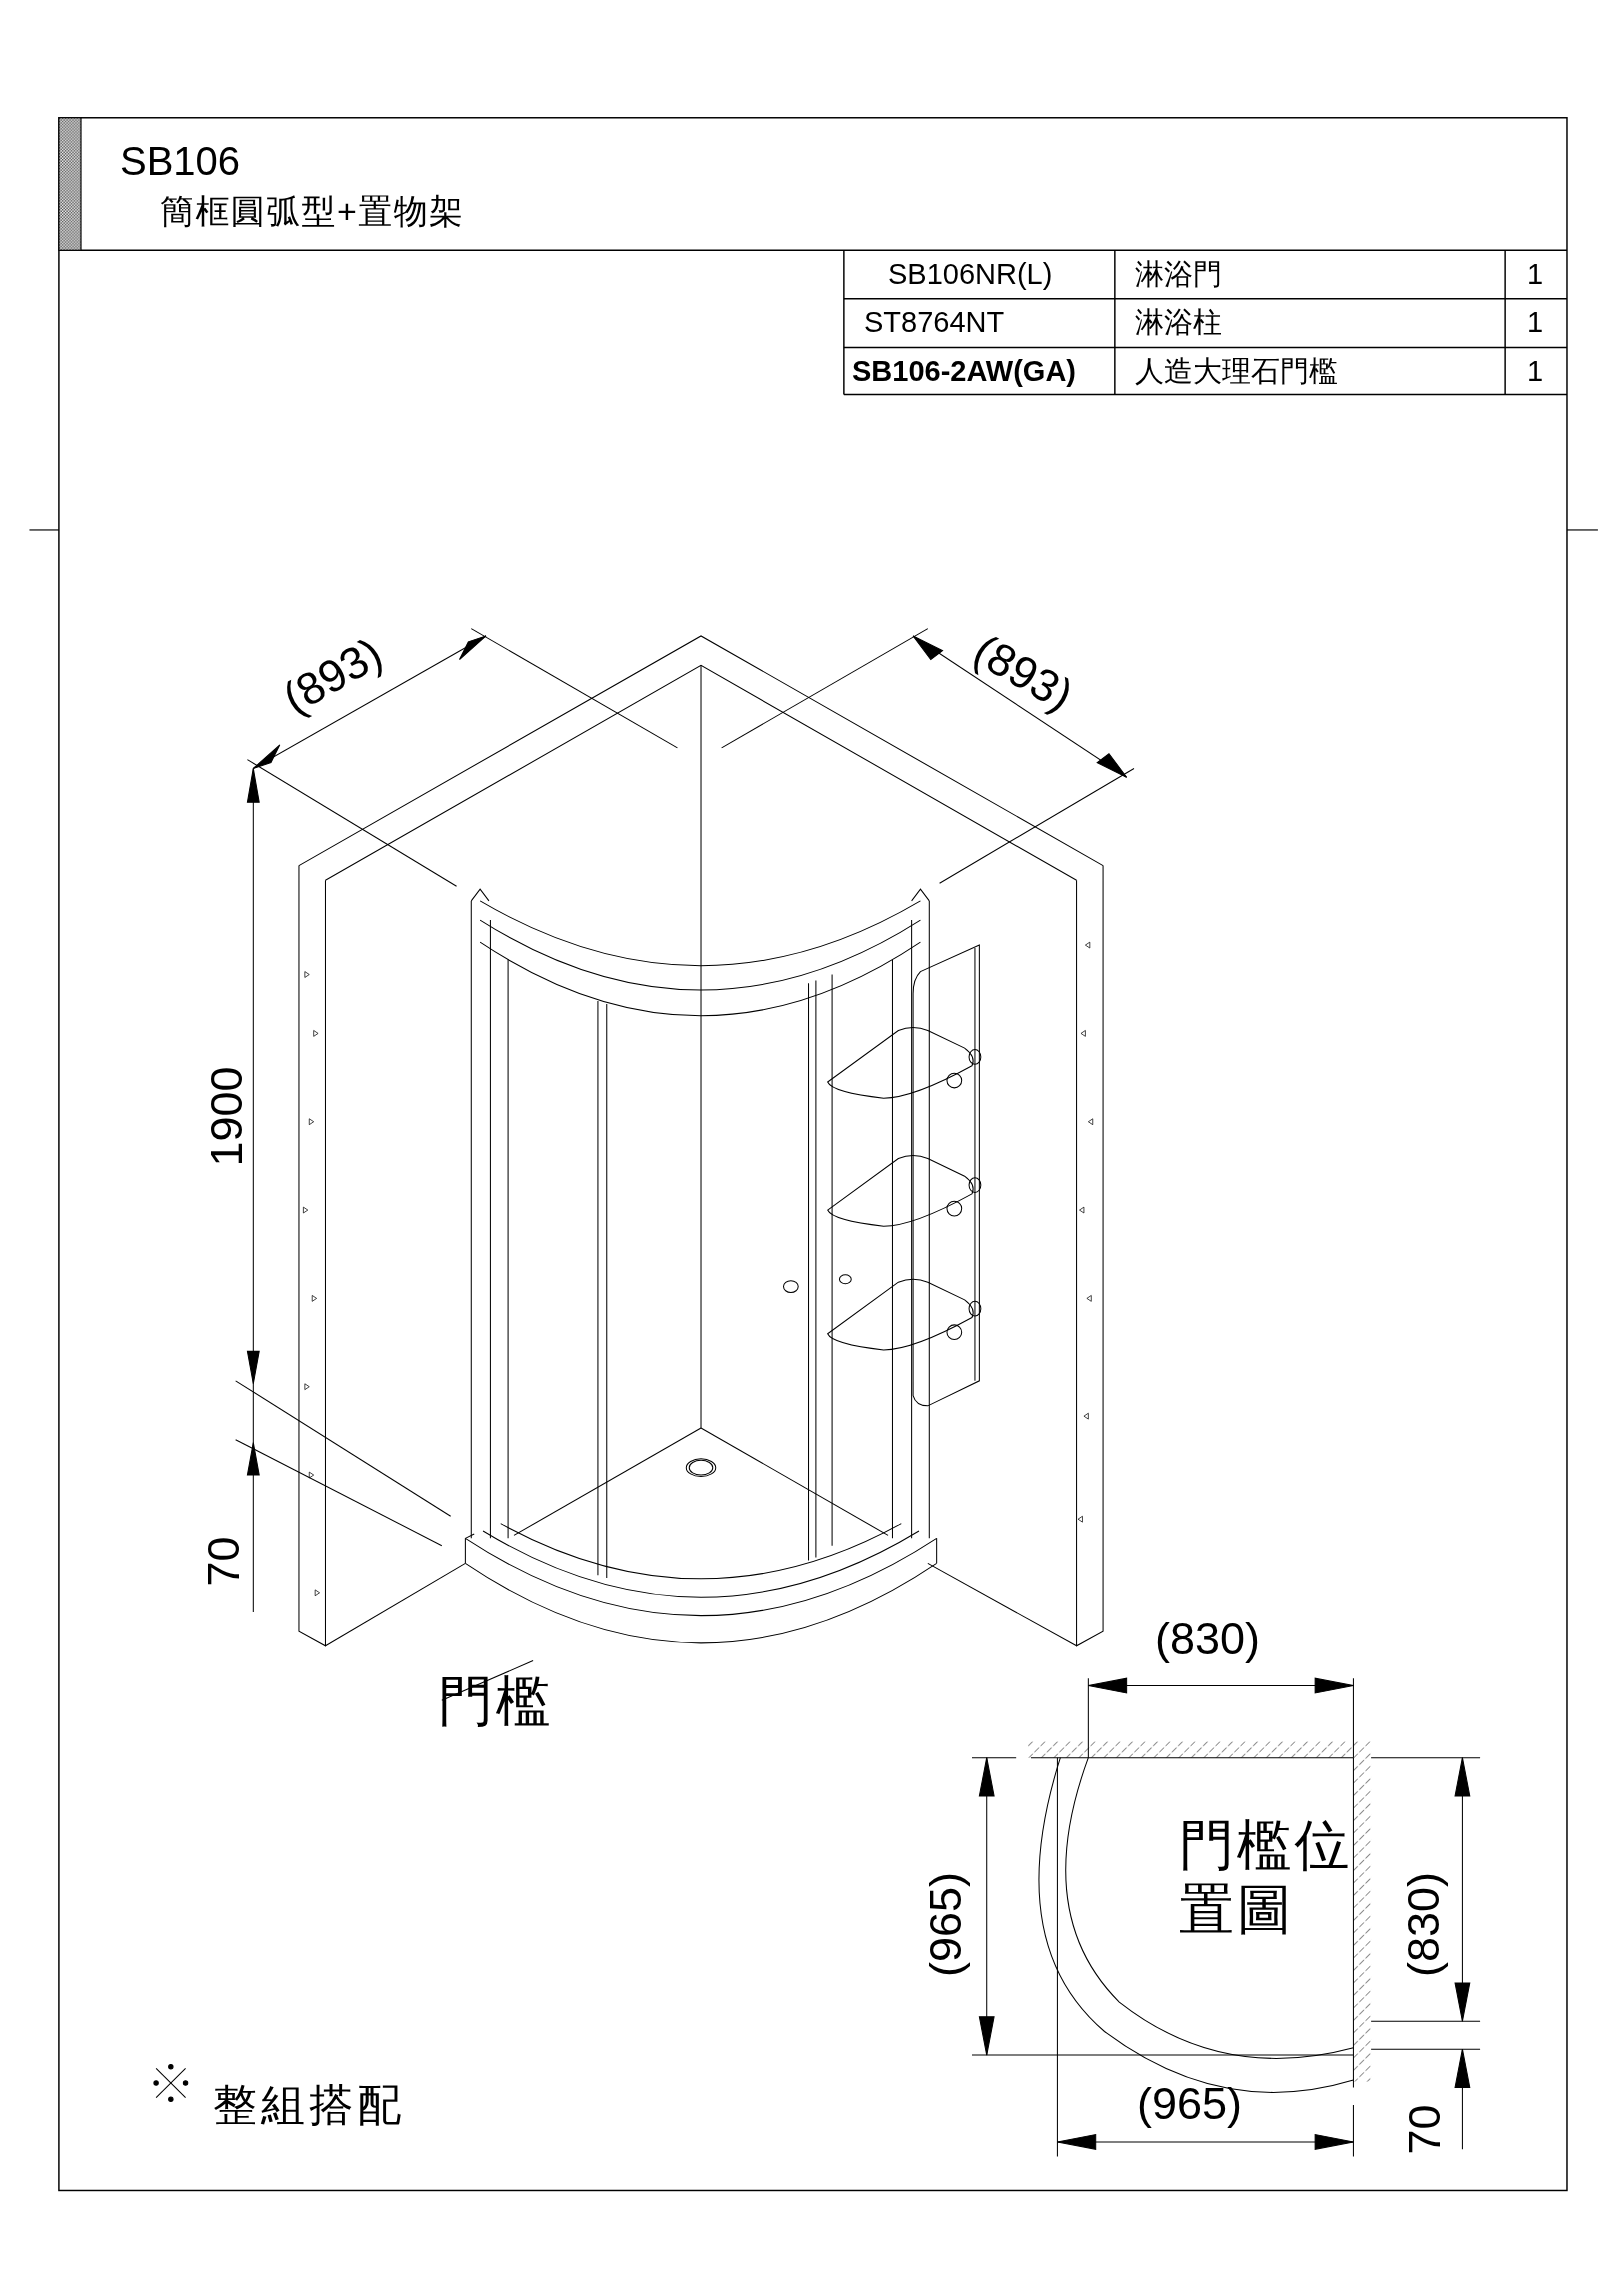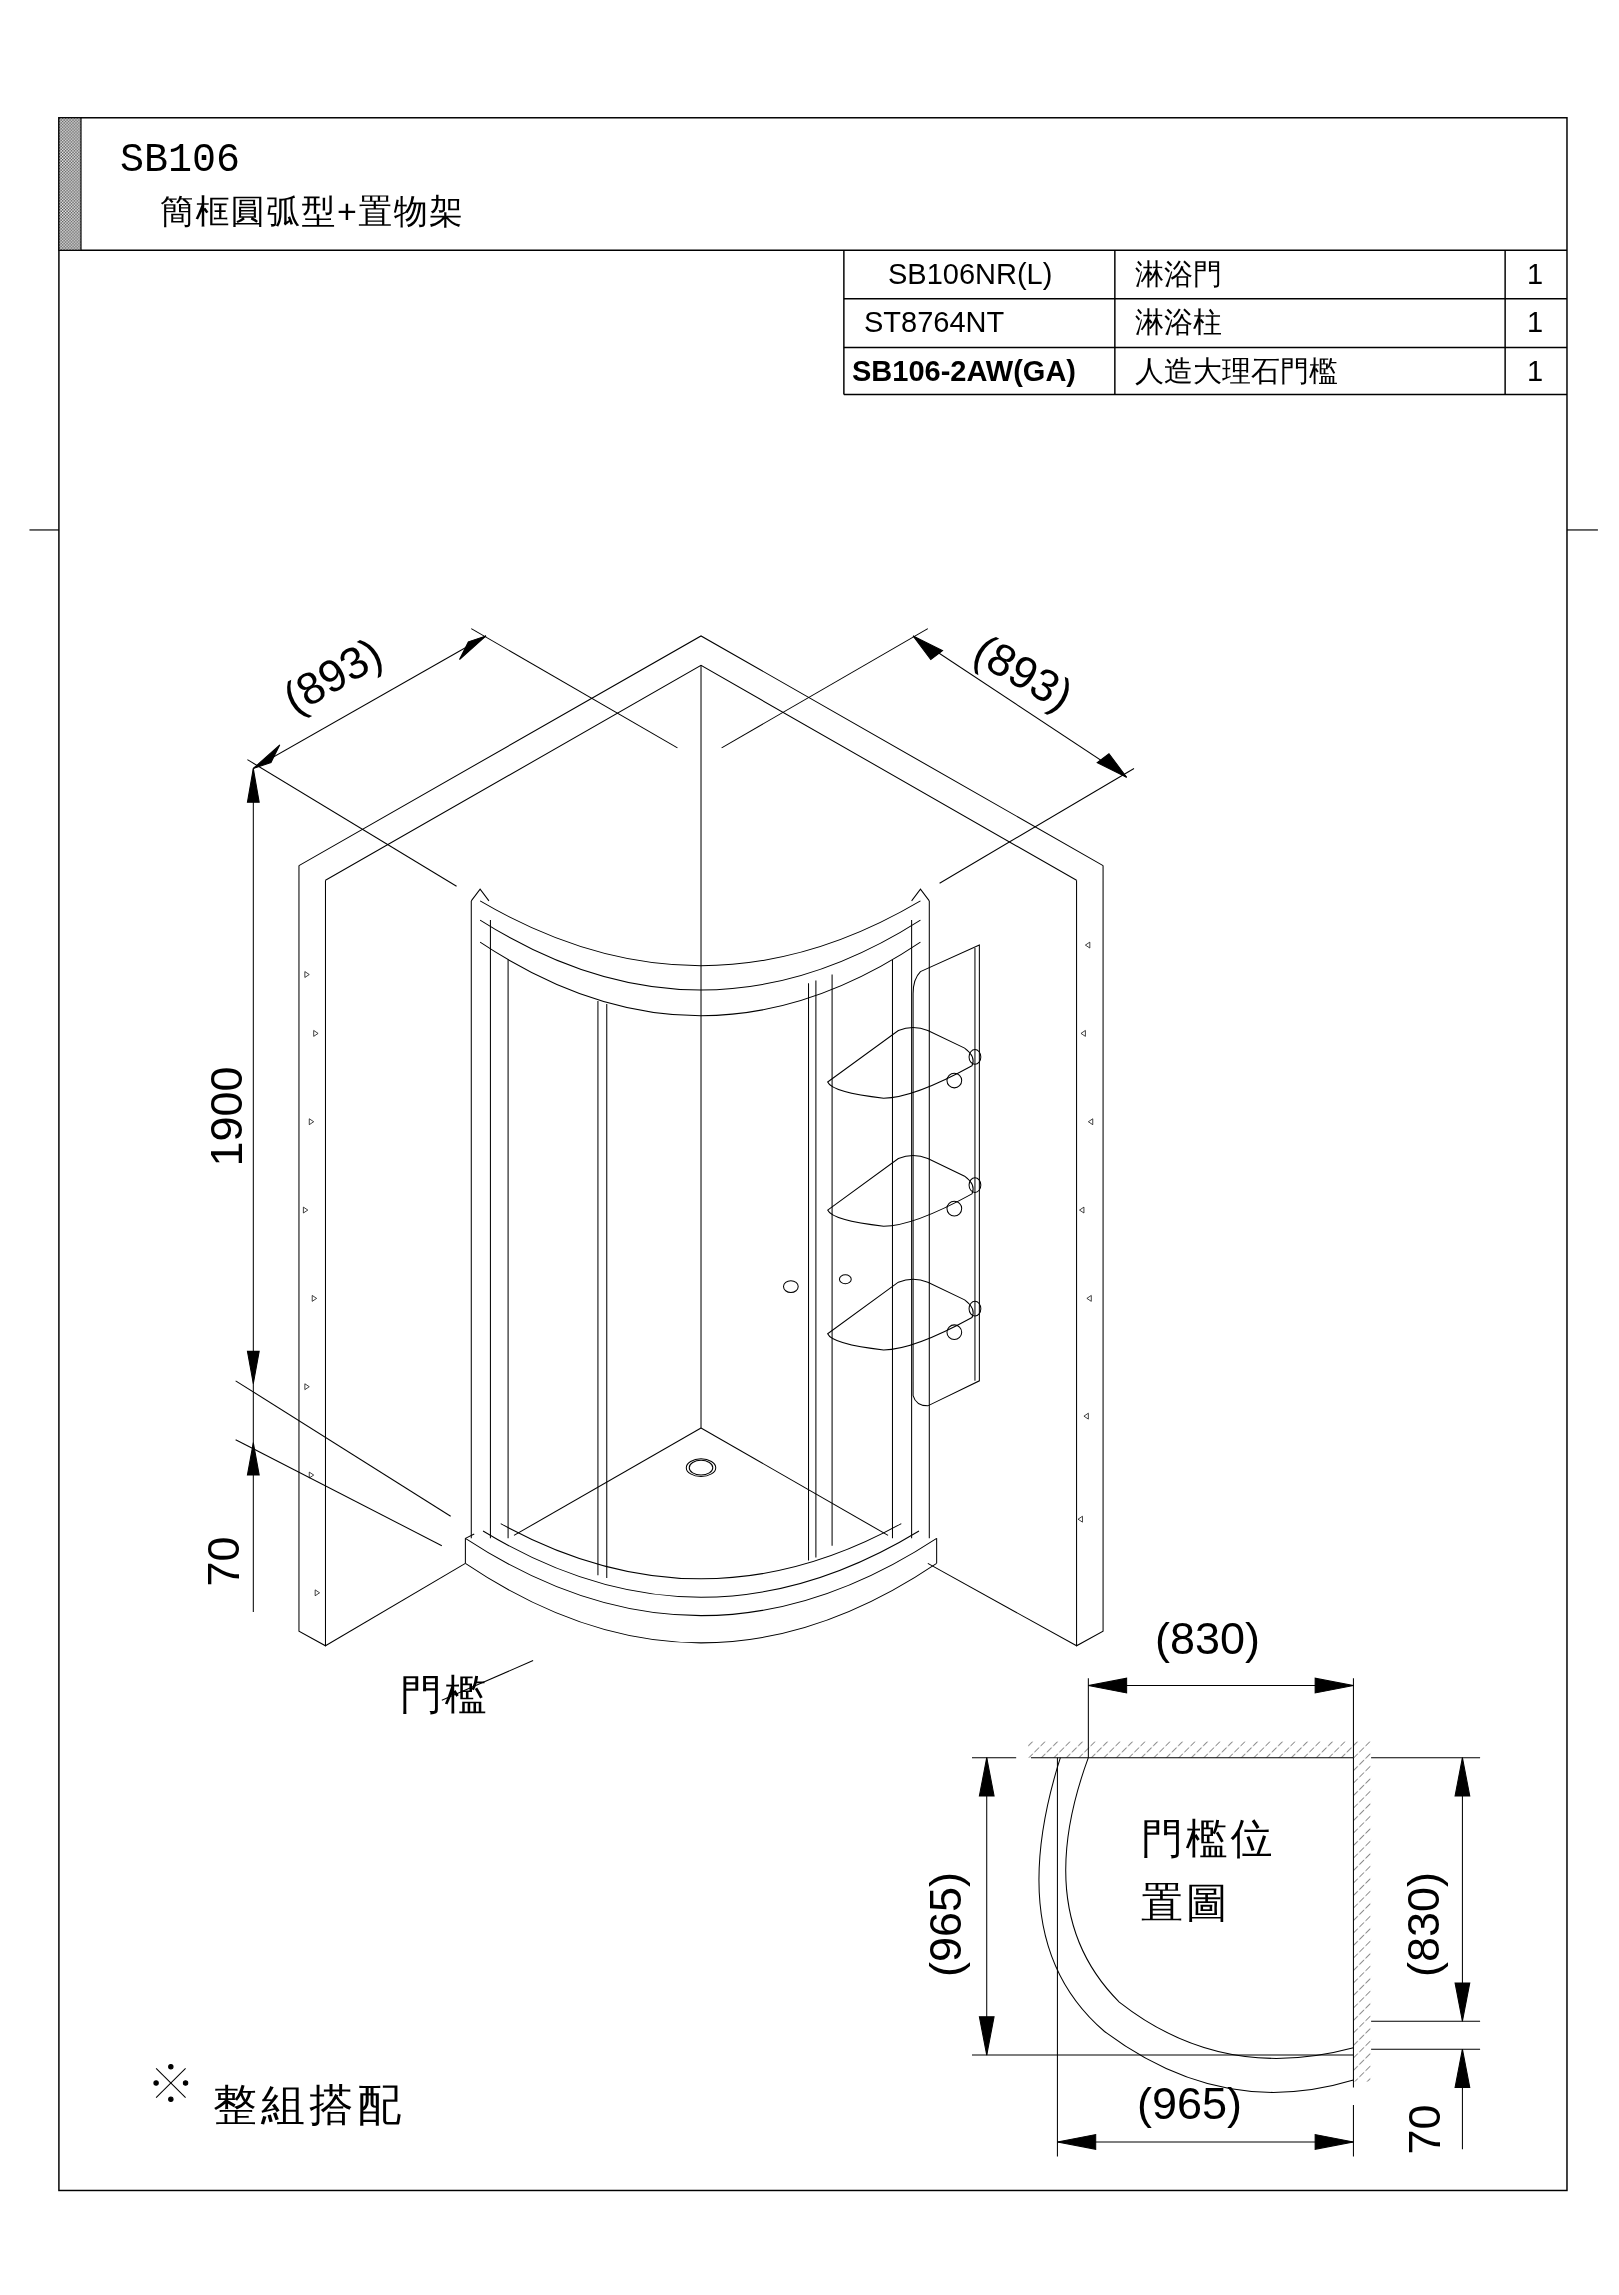--- a/index.html
+++ b/index.html
@@ -1,23 +1,23 @@
 <!DOCTYPE html>
 <html style="font-size:11px"><head>
 <meta charset="utf-8">
 <style>
   html, body { margin:0; padding:0; background:#ffffff; }
   body { width:1620px; height:2295px; position:relative; overflow:hidden; font-family:"Liberation Sans", sans-serif; color:#000; }
   #drawing { position:absolute; left:0; top:0; width:1620px; height:2295px; }
   .t { position:absolute; white-space:nowrap; line-height:1; color:#000; font-family:"Liberation Sans", sans-serif; }
-  .title { left:120px; top:141px; font-size:40px;font-family:Liberation Mono, monospace; }
+  .title { left:120px; top:141px; font-size:40px; }
   .subtitle { left:120px; top:194px; font-size:34px; letter-spacing:1.4px;margin-left:40px; }
   .cell { position:absolute; font-size:29px; line-height:1; white-space:nowrap; }
   .dim { font-size:45px; }
-  .label-zh { font-size:42px; letter-spacing:2.7px; }
+  .label-zh { font-size:55px; letter-spacing:2.7px;margin-left:38px; }
   .note { font-size:44px; letter-spacing:4.1px;margin-top:16px; }
 </style>
 </head>
 <body>
 
 <svg id="drawing" viewBox="0 0 1100 1559" preserveAspectRatio="none" xmlns="http://www.w3.org/2000/svg">
   <defs>
     <pattern id="dots" width="2" height="2" patternUnits="userSpaceOnUse">
       <rect width="2" height="2" fill="#fff"></rect>
       <rect width="1" height="1" fill="#444"></rect>

